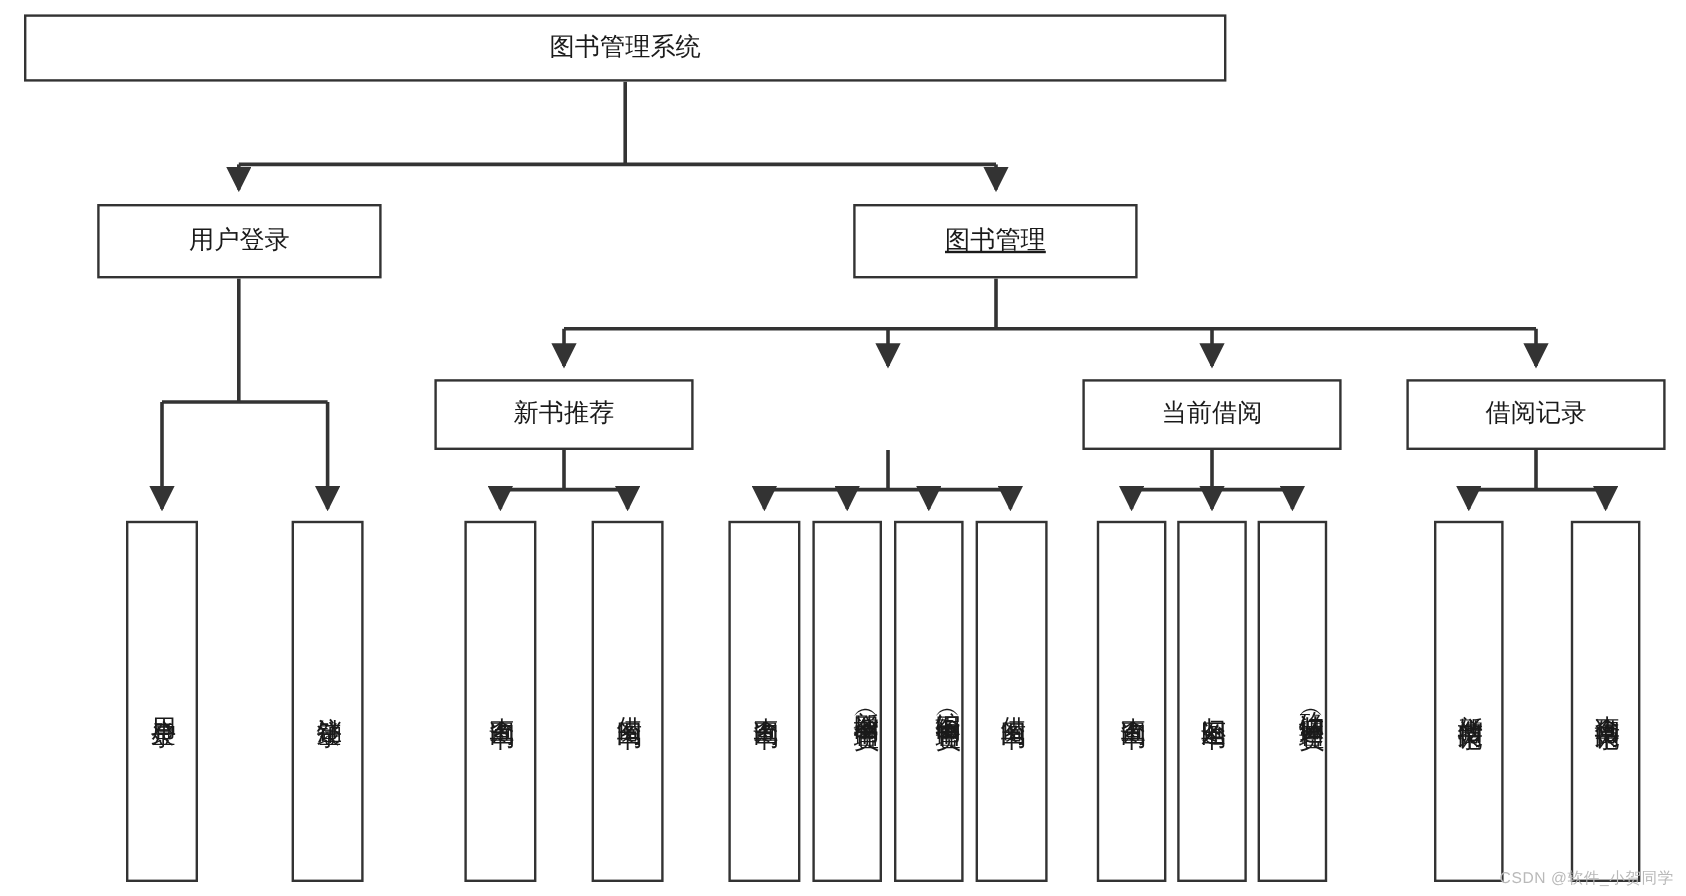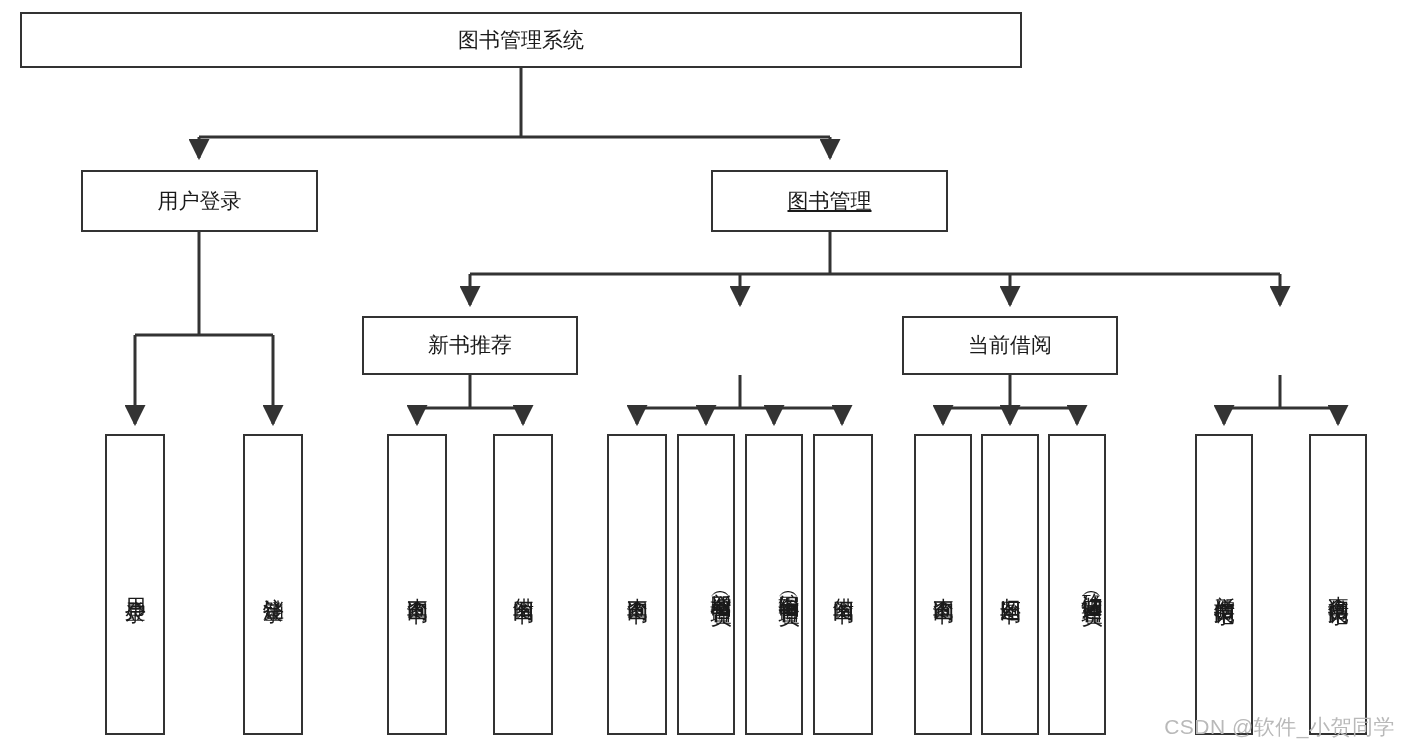--- a/index.html
+++ b/index.html
@@ -52,21 +52,21 @@
     writing-mode: vertical-rl;
     text-orientation: upright;
     letter-spacing: 2px;
     white-space: nowrap;
   }
   .node.vert.top-align { align-items: flex-start; }
   .watermark {
     position: absolute;
     right: 10px;
     bottom: 6px;
-    font-size: 21px;
+    font-size: 13px;
     color: #b9b9b9;
     letter-spacing: 0.5px;
     white-space: nowrap;
   }
 </style>
 </head>
 <body>
 
 <div id="canvas">
 
@@ -130,20 +130,23 @@
   <div class="node horiz" style="left:711px; top:170px; width:237px; height:62px;text-decoration:underline;">
     <span class="lbl">图书管理</span>
   </div>
 
   <div class="node horiz" style="left:362px; top:316px; width:216px; height:59px;">
     <span class="lbl">新书推荐</span>
   </div>
   <div class="node horiz" style="left:902px; top:316px; width:216px; height:59px;text-align:center;">
     <span class="lbl">当前借阅</span>
   </div>
+  <div class="node horiz" style="left:1172px; top:316px; width:216px; height:59px;">
+    <span class="lbl">借阅记录</span>
+  </div>
 
   <div class="node vert" style="left:105px; top:434px; width:60px; height:301px;">
     <span class="lbl">用户登录</span>
   </div>
   <div class="node vert" style="left:243px; top:434px; width:60px; height:301px;">
     <span class="lbl">注销登录</span>
   </div>
 
   <div class="node vert" style="left:387px; top:434px; width:60px; height:301px;">
     <span class="lbl">查询图书</span>

